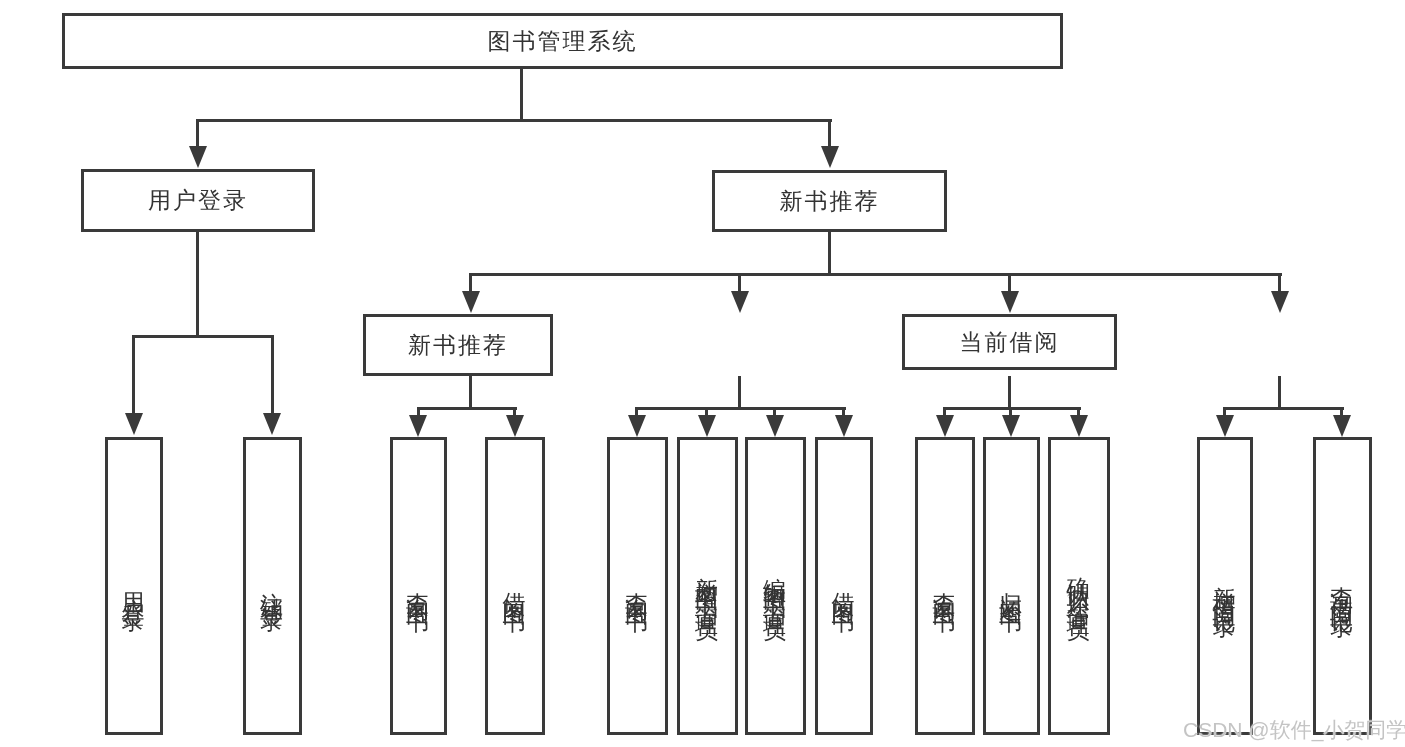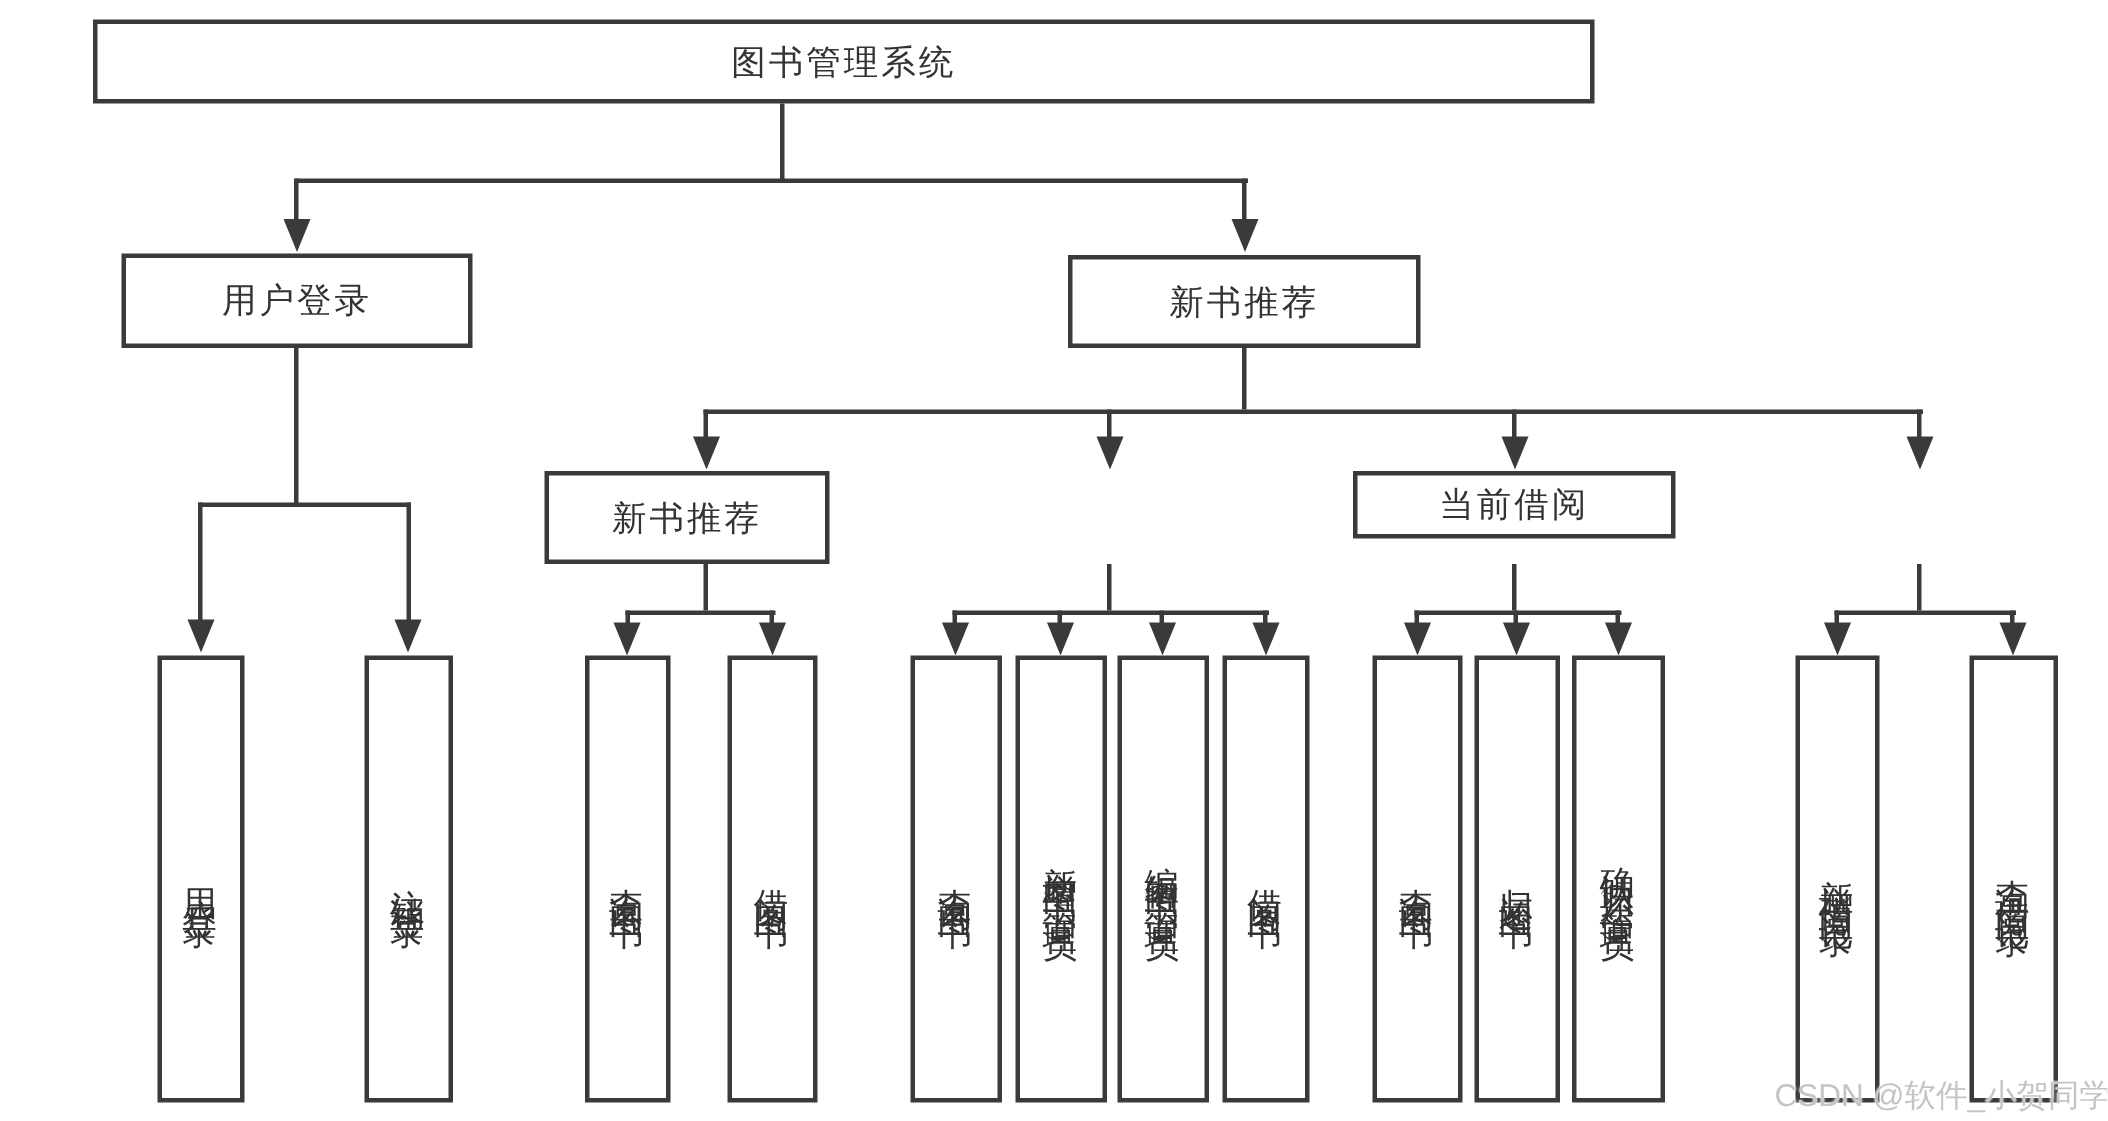--- a/index.html
+++ b/index.html
@@ -93,21 +93,21 @@
   <div class="vline" style="left:469px; top:273px; height:20px;"></div>
   <div class="arrow" style="left:462px; top:291px;"></div>
   <div class="vline" style="left:738px; top:273px; height:20px;"></div>
   <div class="arrow" style="left:731px; top:291px;"></div>
   <div class="vline" style="left:1008px; top:273px; height:20px;"></div>
   <div class="arrow" style="left:1001px; top:291px;"></div>
   <div class="vline" style="left:1278px; top:273px; height:20px;"></div>
   <div class="arrow" style="left:1271px; top:291px;"></div>
 
   <div class="box" style="left:363px; top:314px; width:190px; height:62px;">新书推荐</div>
-  <div class="box" style="left:902px; top:314px; width:215px; height:45px;">当前借阅</div>
+  <div class="box" style="left:902px; top:314px; width:215px; height:56px;">当前借阅</div>
 
   <div class="vline" style="left:469px; top:376px; height:31px;"></div>
   <div class="hline" style="left:417px; top:407px; width:100px;"></div>
   <div class="vline" style="left:417px; top:407px; height:10px;"></div>
   <div class="arrow" style="left:409px; top:415px;"></div>
   <div class="vline" style="left:513px; top:407px; height:10px;"></div>
   <div class="arrow" style="left:506px; top:415px;"></div>
 
   <div class="vline" style="left:738px; top:376px; height:31px;"></div>
   <div class="hline" style="left:635px; top:407px; width:211px;"></div>

